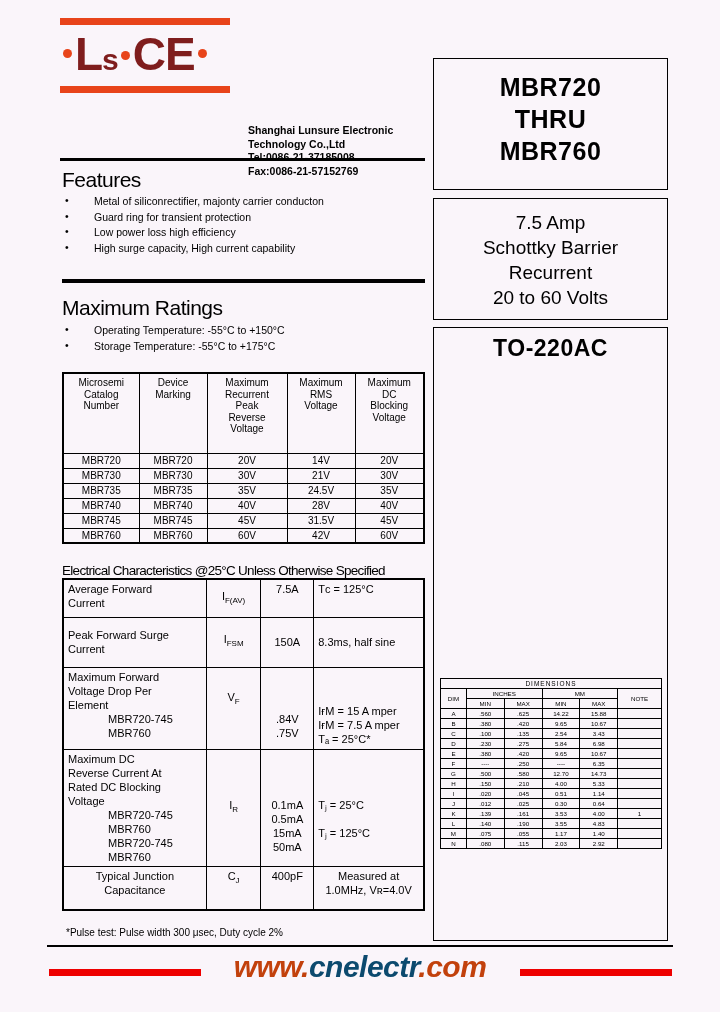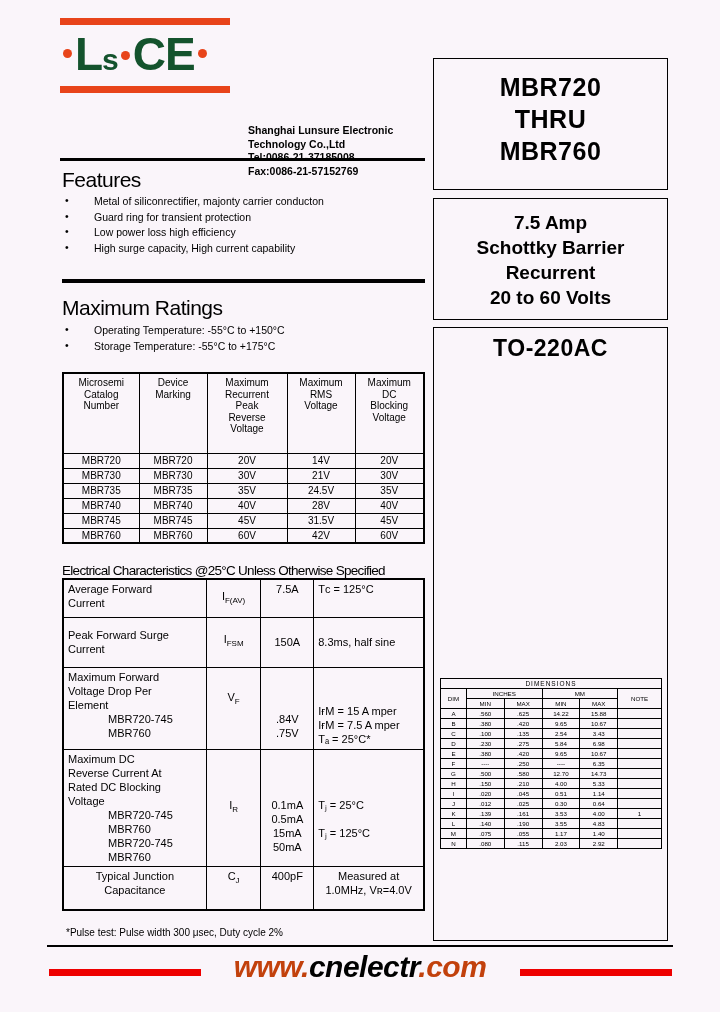--- a/index.html
+++ b/index.html
@@ -16,21 +16,21 @@
 
   
   .logo-block { position: absolute; left: 60px; top: 14px; width: 175px; height: 90px; }
   .logo-bar { position: absolute; left: 0; width: 170px; height: 7px; background: #e8441a; }
   .logo-bar.top { top: 4px; }
   .logo-bar.bot { top: 72px; }
   .logo-text {
     position: absolute; left: 0; top: 12px; width: 175px;
     font-family: "Liberation Sans", sans-serif;
     font-weight: bold; font-size: 46px; line-height: 56px;
-    letter-spacing: -1px; color: #14532d;
+    letter-spacing: -1px; color: #7f1d1d;
     white-space: nowrap;
   }
   .logo-text .sm { font-size: 30px; }
   .dot { display: inline-block; width: 9px; height: 9px; border-radius: 50%;
          background: #e8441a; vertical-align: 12px; margin: 0 3px; }
   .dot.mid { vertical-align: 10px; }
 
   
   .company {
     position: absolute; left: 248px; top: 76px; width: 190px;
@@ -44,21 +44,21 @@
   
   .rbox {
     position: absolute; border: 1.5px solid #000; background: #faf5fa;
     text-align: center;
   }
   #box-part { left: 433px; top: 58px; width: 235px; height: 132px; }
   #box-part .l { font-weight: bold; font-size: 25px; line-height: 32px; letter-spacing: .5px; }
   #box-part .inner { padding-top: 12px; }
   #box-desc { left: 433px; top: 198px; width: 235px; height: 122px; }
   #box-desc .inner { padding-top: 11px; }
-  #box-desc .l { font-weight: bold; font-size: 19px; line-height: 25px; }
+  #box-desc .l { font-weight: normal; font-size: 19px; line-height: 25px; }
   #box-pkg { left: 433px; top: 327px; width: 235px; height: 614px; }
 
   .pkg-title { font-weight: bold; font-size: 23px; text-align: center; padding-top: 7px; letter-spacing: .5px; }
 
   
   .sec-title {
     position: absolute; font-size: 21px; font-weight: normal;
     font-family: "Liberation Sans", sans-serif; letter-spacing: -0.5px;
   }
   .bullets { position: absolute; font-size: 10.5px; line-height: 15.5px; }
@@ -92,21 +92,21 @@
   
   .foot-rule { position: absolute; left: 47px; top: 945px; width: 626px; height: 1.5px; background: #000; }
   .foot-line { position: absolute; top: 969px; height: 7px; background: #ee0000; }
   .foot-line.l { left: 49px; width: 152px; }
   .foot-line.r { left: 520px; width: 152px; }
   .foot-url {
     position: absolute; left: 205px; top: 950px; width: 310px; text-align: center;
     font-family: "Liberation Sans", sans-serif; font-style: italic; font-weight: bold;
     font-size: 30px; letter-spacing: -0.5px; white-space: nowrap;
   }
-  .foot-url .red { color: #c2410c; } .foot-url .blk { color: #000000; }
+  .foot-url .red { color: #c2410c; } .foot-url .blk { color: #0c4a6e; }
 
   
   #dim-table { position: absolute; left: 440px; top: 678px; width: 222px;
                border: 1.2px solid #000; font-size: 6.2px; background: #faf5fa; }
   #dim-table td { border: 0.8px solid #000; text-align: center; padding: 0 1px; height: 9px;
                   line-height: 9px; font-weight: normal; }
   #dim-table .title { font-size: 6.5px; letter-spacing: 1px; height: 10px; }
   #dim-table .cdim { width: 26px; } #dim-table .cv { width: 38px; } #dim-table .cn { width: 44px; }
 </style>
 </head>

